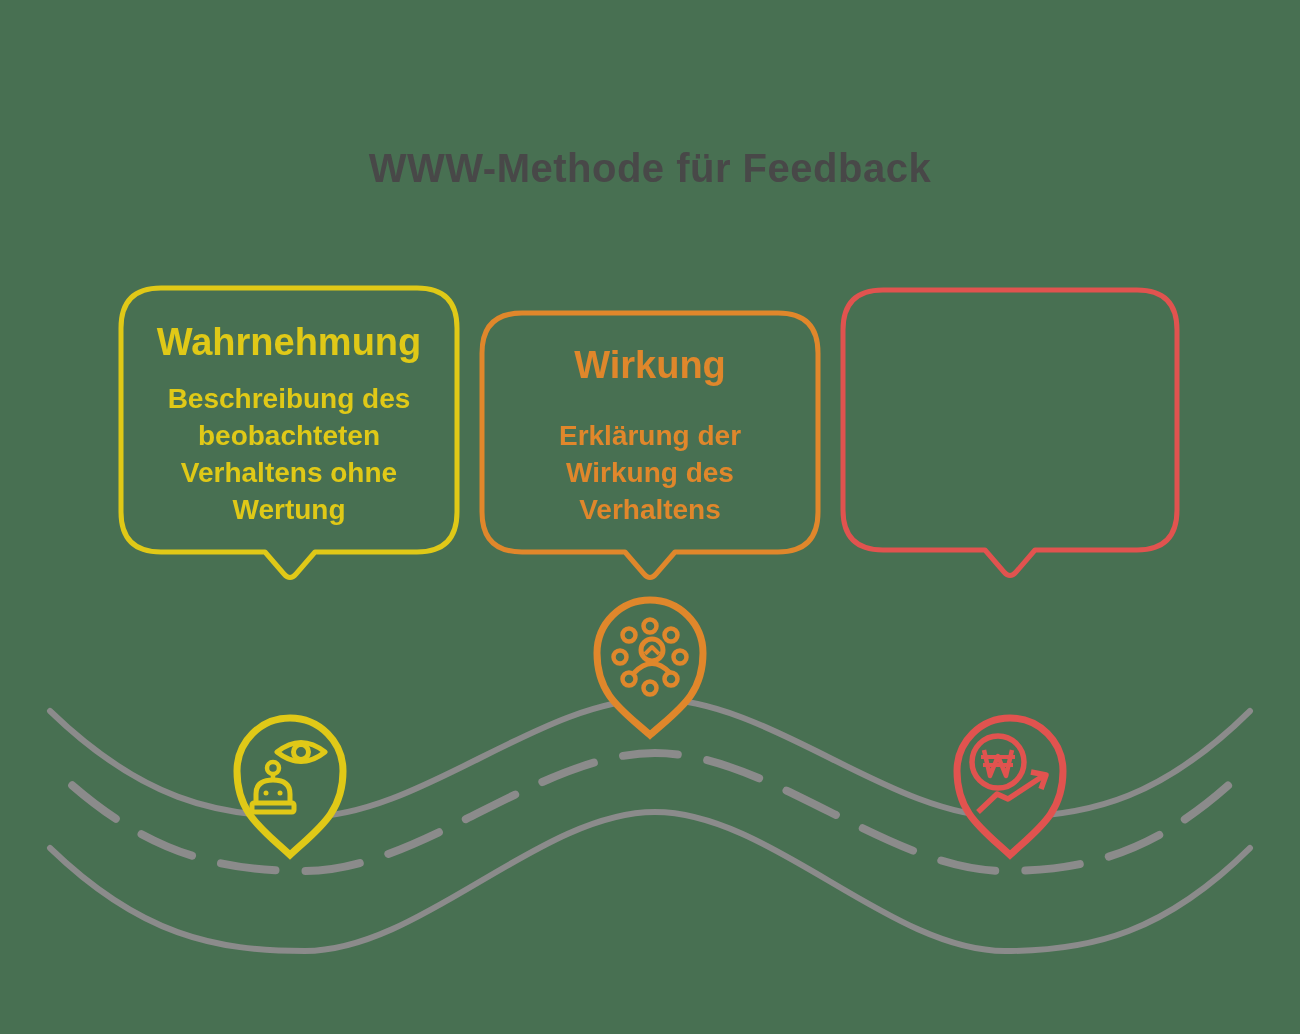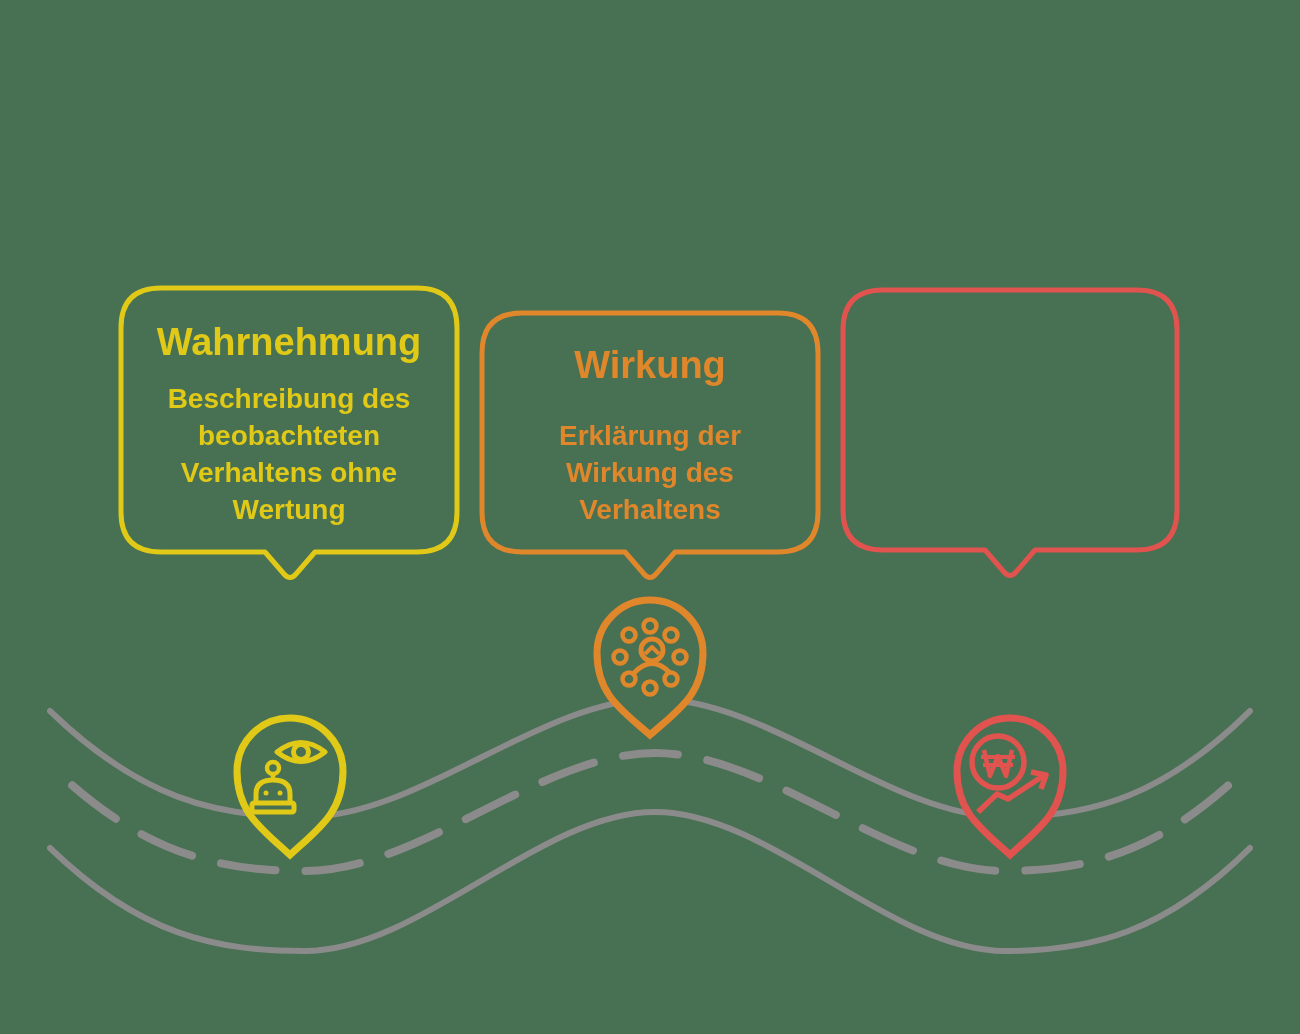--- a/index.html
+++ b/index.html
@@ -118,20 +118,21 @@
           <line class="s-red" stroke-width="4" x1="983" y1="765" x2="1013" y2="765"></line>
         </g>
         <g>
           <path class="s-red f-none" stroke-width="5.5" stroke-linejoin="round" d="M 978 812 L 997 794 L 1008 799 L 1043 776"></path>
           <path class="s-red f-none" stroke-width="5.5" stroke-linejoin="round" d="M 1031 772 L 1046 775 L 1041 789"></path>
         </g>
       </g>
     </g>
   </svg>
 
+  <div class="page-title">WWW-Methode für Feedback</div>
 
   <div class="bubble-text bt-2 t-orange">
     <div class="bub-title">Wirkung</div>
     <div class="bub-body">Erklärung der
 Wirkung des
 Verhaltens</div>
   </div>
 
   <div class="bubble-text bt-1 t-yellow">
     <div class="bub-title">Wahrnehmung</div>

